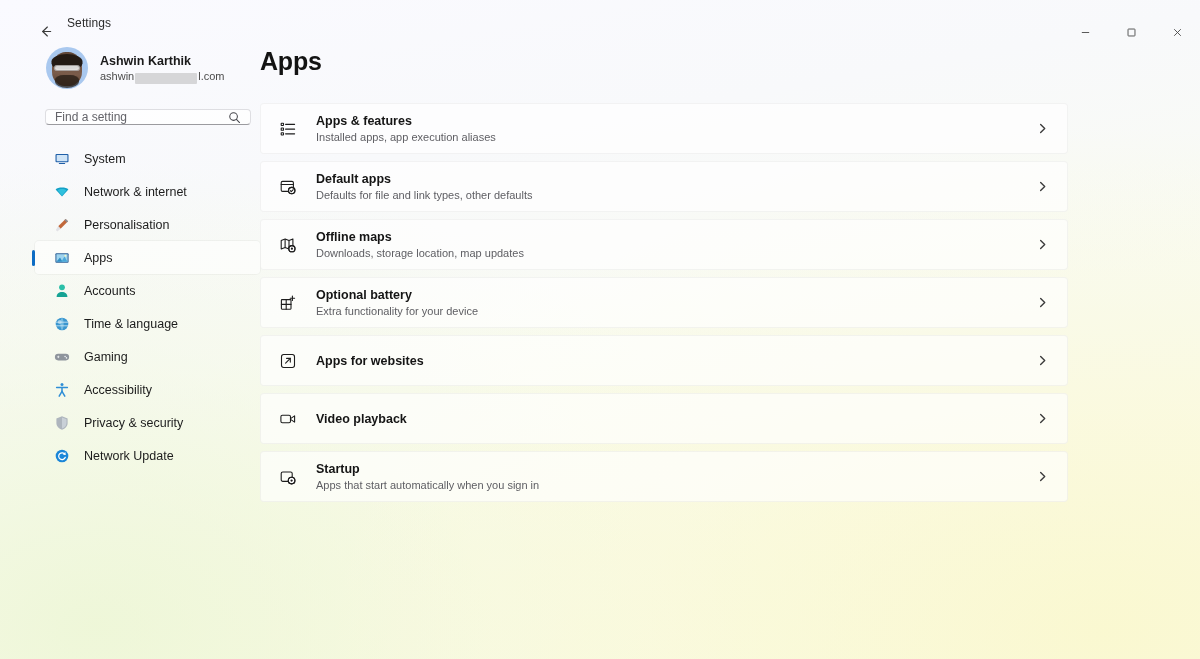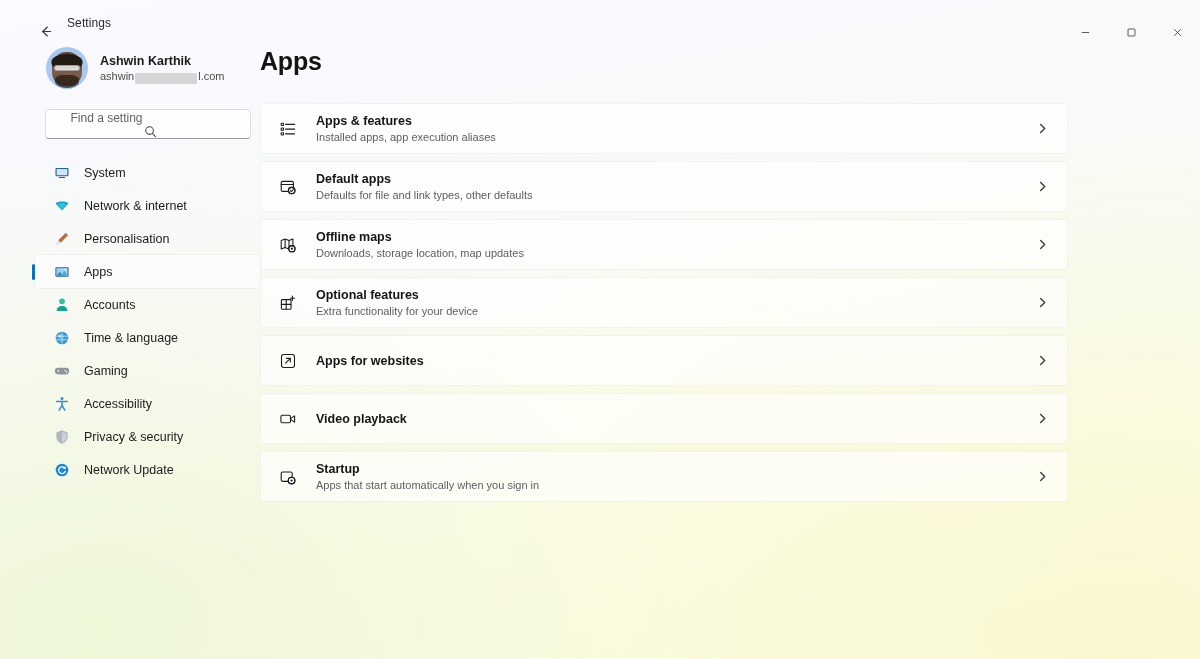--- a/index.html
+++ b/index.html
@@ -136,29 +136,28 @@
     width: 62px;
     height: 11px;
     background: #d6d6d8;
     border-radius: 1px;
     margin: 0 1px;
   }
 
   .search-wrap {
     margin: 15px 0 0 17px;
     width: 206px;
-    height: 30px;
+    height: 16px;
     background: rgba(255,255,255,0.72);
     border: 1px solid #dedee2;
     border-bottom: 1px solid #9b9b9f;
     border-radius: 4px;
     display: flex;
     align-items: center;
     padding: 0 9px;
-    flex-direction: column;
   }
   .search-wrap input {
     flex: 1;
     border: none;
     outline: none;
     background: transparent;
     font-family: "Liberation Sans", sans-serif;
     font-size: 12px;
     color: #2b2b2b;
     min-width: 0;
@@ -508,21 +507,21 @@
 
       <div class="card">
         <span class="card-icon">
           <svg width="18" height="18" viewBox="0 0 18 18" fill="none" stroke="currentColor" stroke-width="1.1" stroke-linecap="round">
             <rect x="2.4" y="5.6" width="9.6" height="9.6" rx="0.6"></rect>
             <path d="M7.2 5.6 V15.2 M2.4 10.4 H12"></path>
             <path d="M13.4 2.1 V6.5 M11.2 4.3 H15.6"></path>
           </svg>
         </span>
         <div class="card-text">
-          <div class="card-title">Optional features</div>
+          <div class="card-title">Optional battery</div>
           <div class="card-sub">Extra functionality for your device</div>
         </div>
         <span class="card-chevron">
           <svg width="13" height="13" viewBox="0 0 14 14" fill="none" stroke="currentColor" stroke-width="1.45" stroke-linecap="round" stroke-linejoin="round">
               <path d="M5 2.6 L9.4 7 L5 11.4"></path>
             </svg>
         </span>
       </div>
 
       <div class="card">

